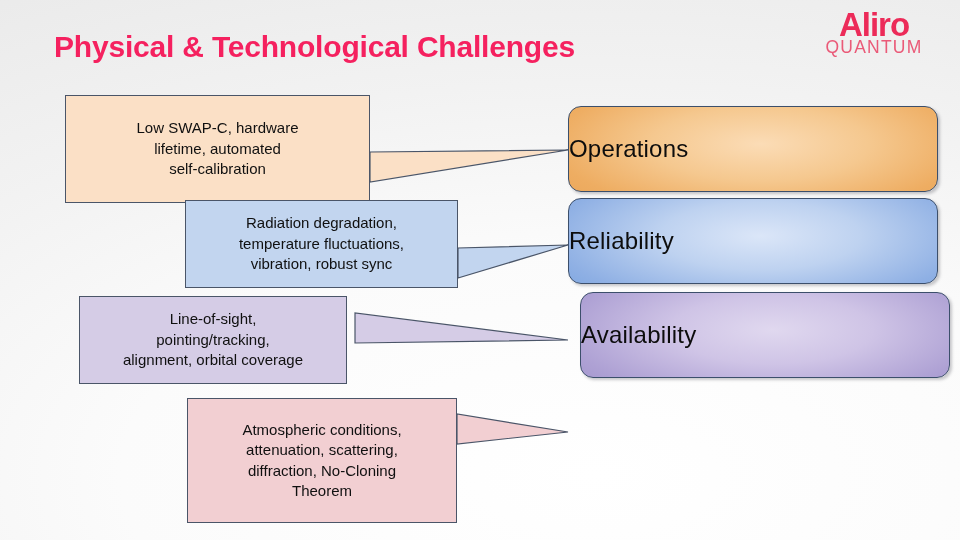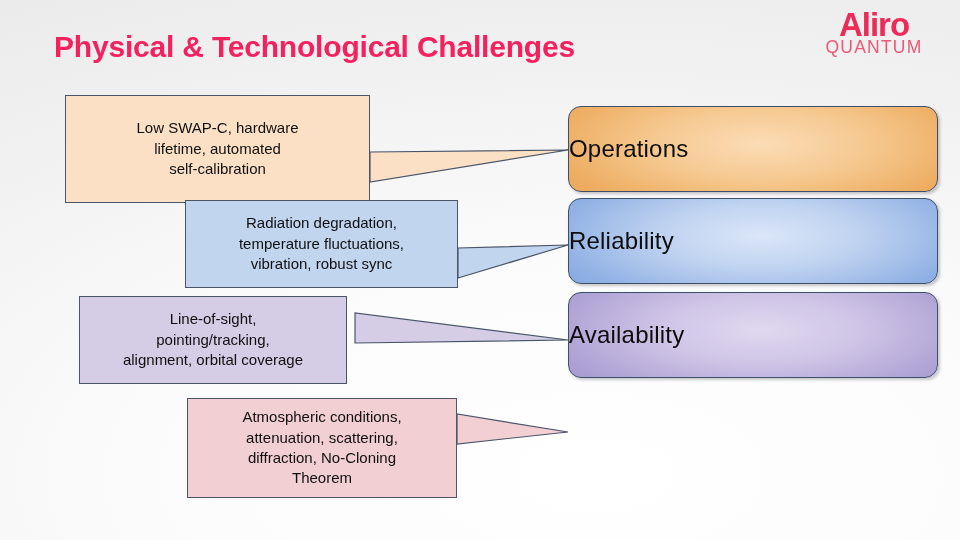--- a/index.html
+++ b/index.html
@@ -83,20 +83,21 @@
     background: radial-gradient(ellipse 78% 115% at 52% 44%, #fbdcb6 0%, #f5c88f 38%, #eead62 72%, #e8a254 100%);
   }
   #bar-1 {
     top: 191px;
     background: radial-gradient(ellipse 78% 115% at 52% 44%, #dbe6f8 0%, #bed2f0 35%, #8fb0e4 72%, #719fdd 100%);
     margin-top: 7px;
   }
   #bar-2 {
     top: 292px;
     background: radial-gradient(ellipse 78% 115% at 52% 44%, #e0d8ef 0%, #cfc4e6 35%, #aea1d4 72%, #9c8ec9 100%);
+    margin-left: 12px;
   }
   #bar-3 {
     top: 385px;
     background: radial-gradient(ellipse 78% 115% at 52% 44%, #f2cfca 0%, #eab6b0 35%, #dd8e86 72%, #d47a72 100%);
   }
 
   
   #tails {
     position: absolute;
     left: 0;
@@ -129,21 +130,21 @@
   }
   #callout-1 {
     left: 185px; top: 200px; width: 273px; height: 88px;
     background: #c2d5ef;
   }
   #callout-2 {
     left: 79px;  top: 296px; width: 268px; height: 88px;
     background: #d5cce6;
   }
   #callout-3 {
-    left: 187px; top: 398px; width: 270px; height: 100px;
+    left: 187px; top: 398px; width: 270px; height: 125px;
     background: #f2cfd2;
     text-align: center;
   }
 </style>
 </head>
 <body>
 
 <div id="slide">
 
   <div id="title">Physical &amp; Technological Challenges</div>

